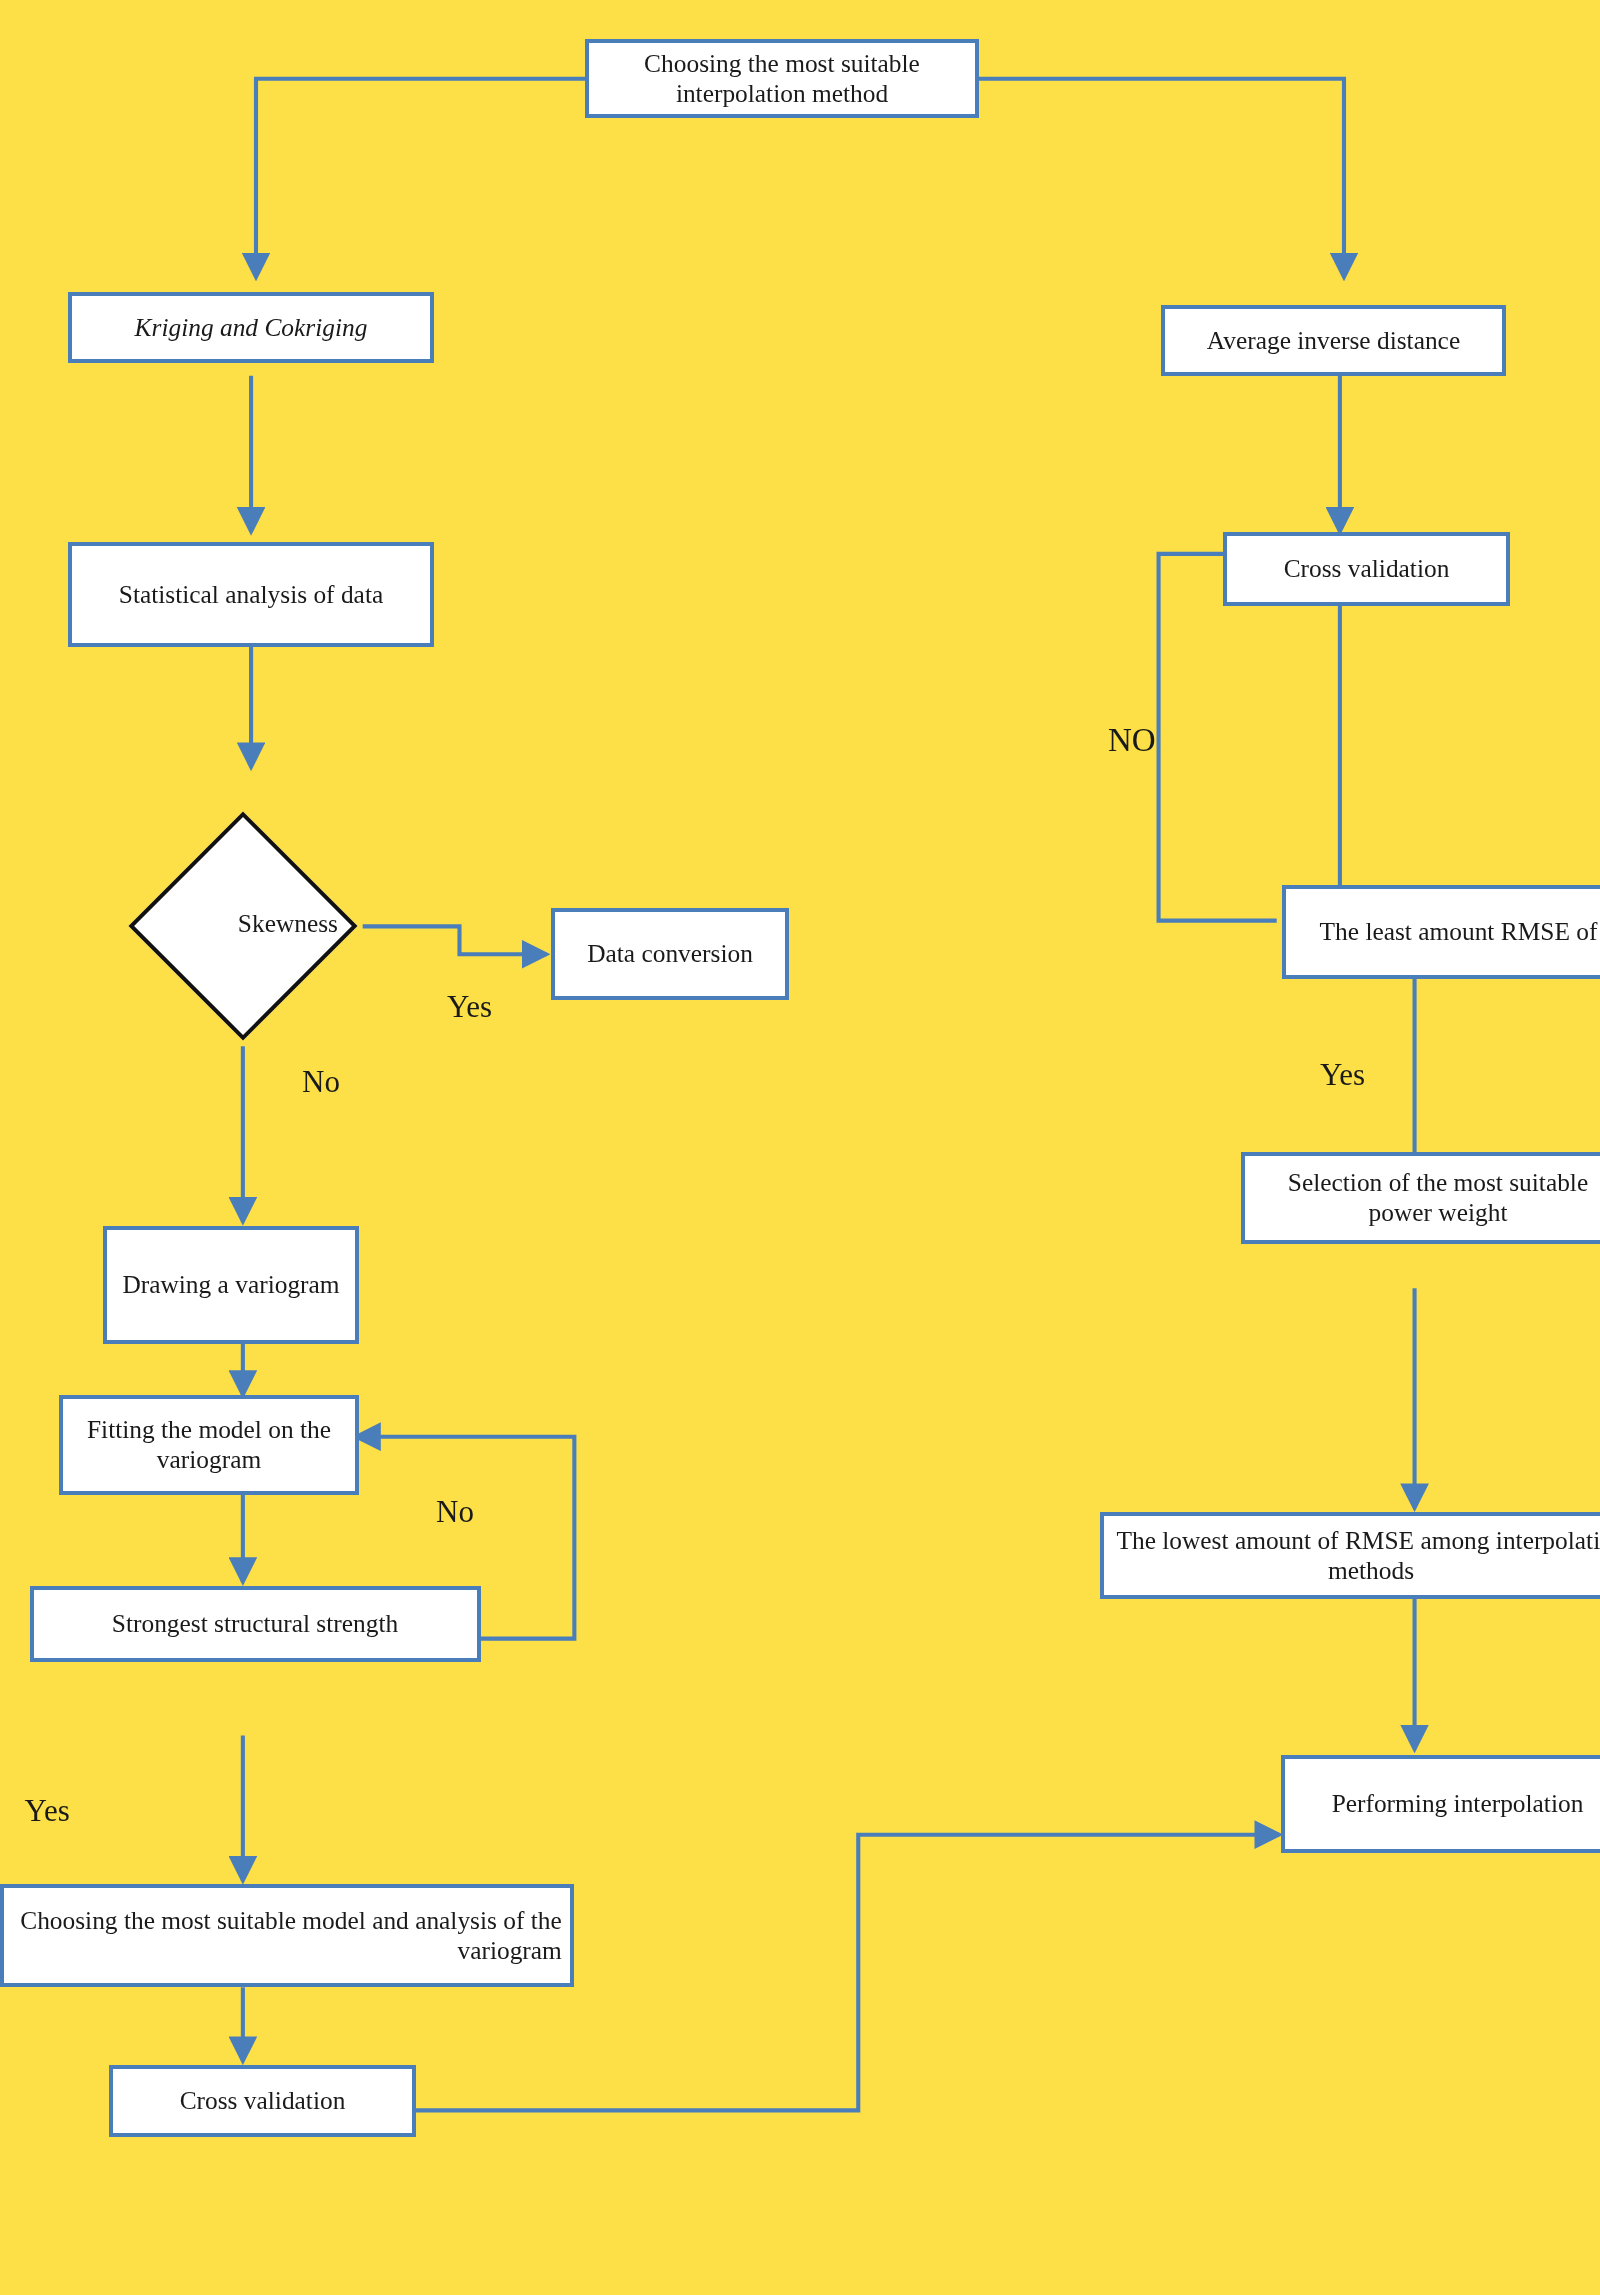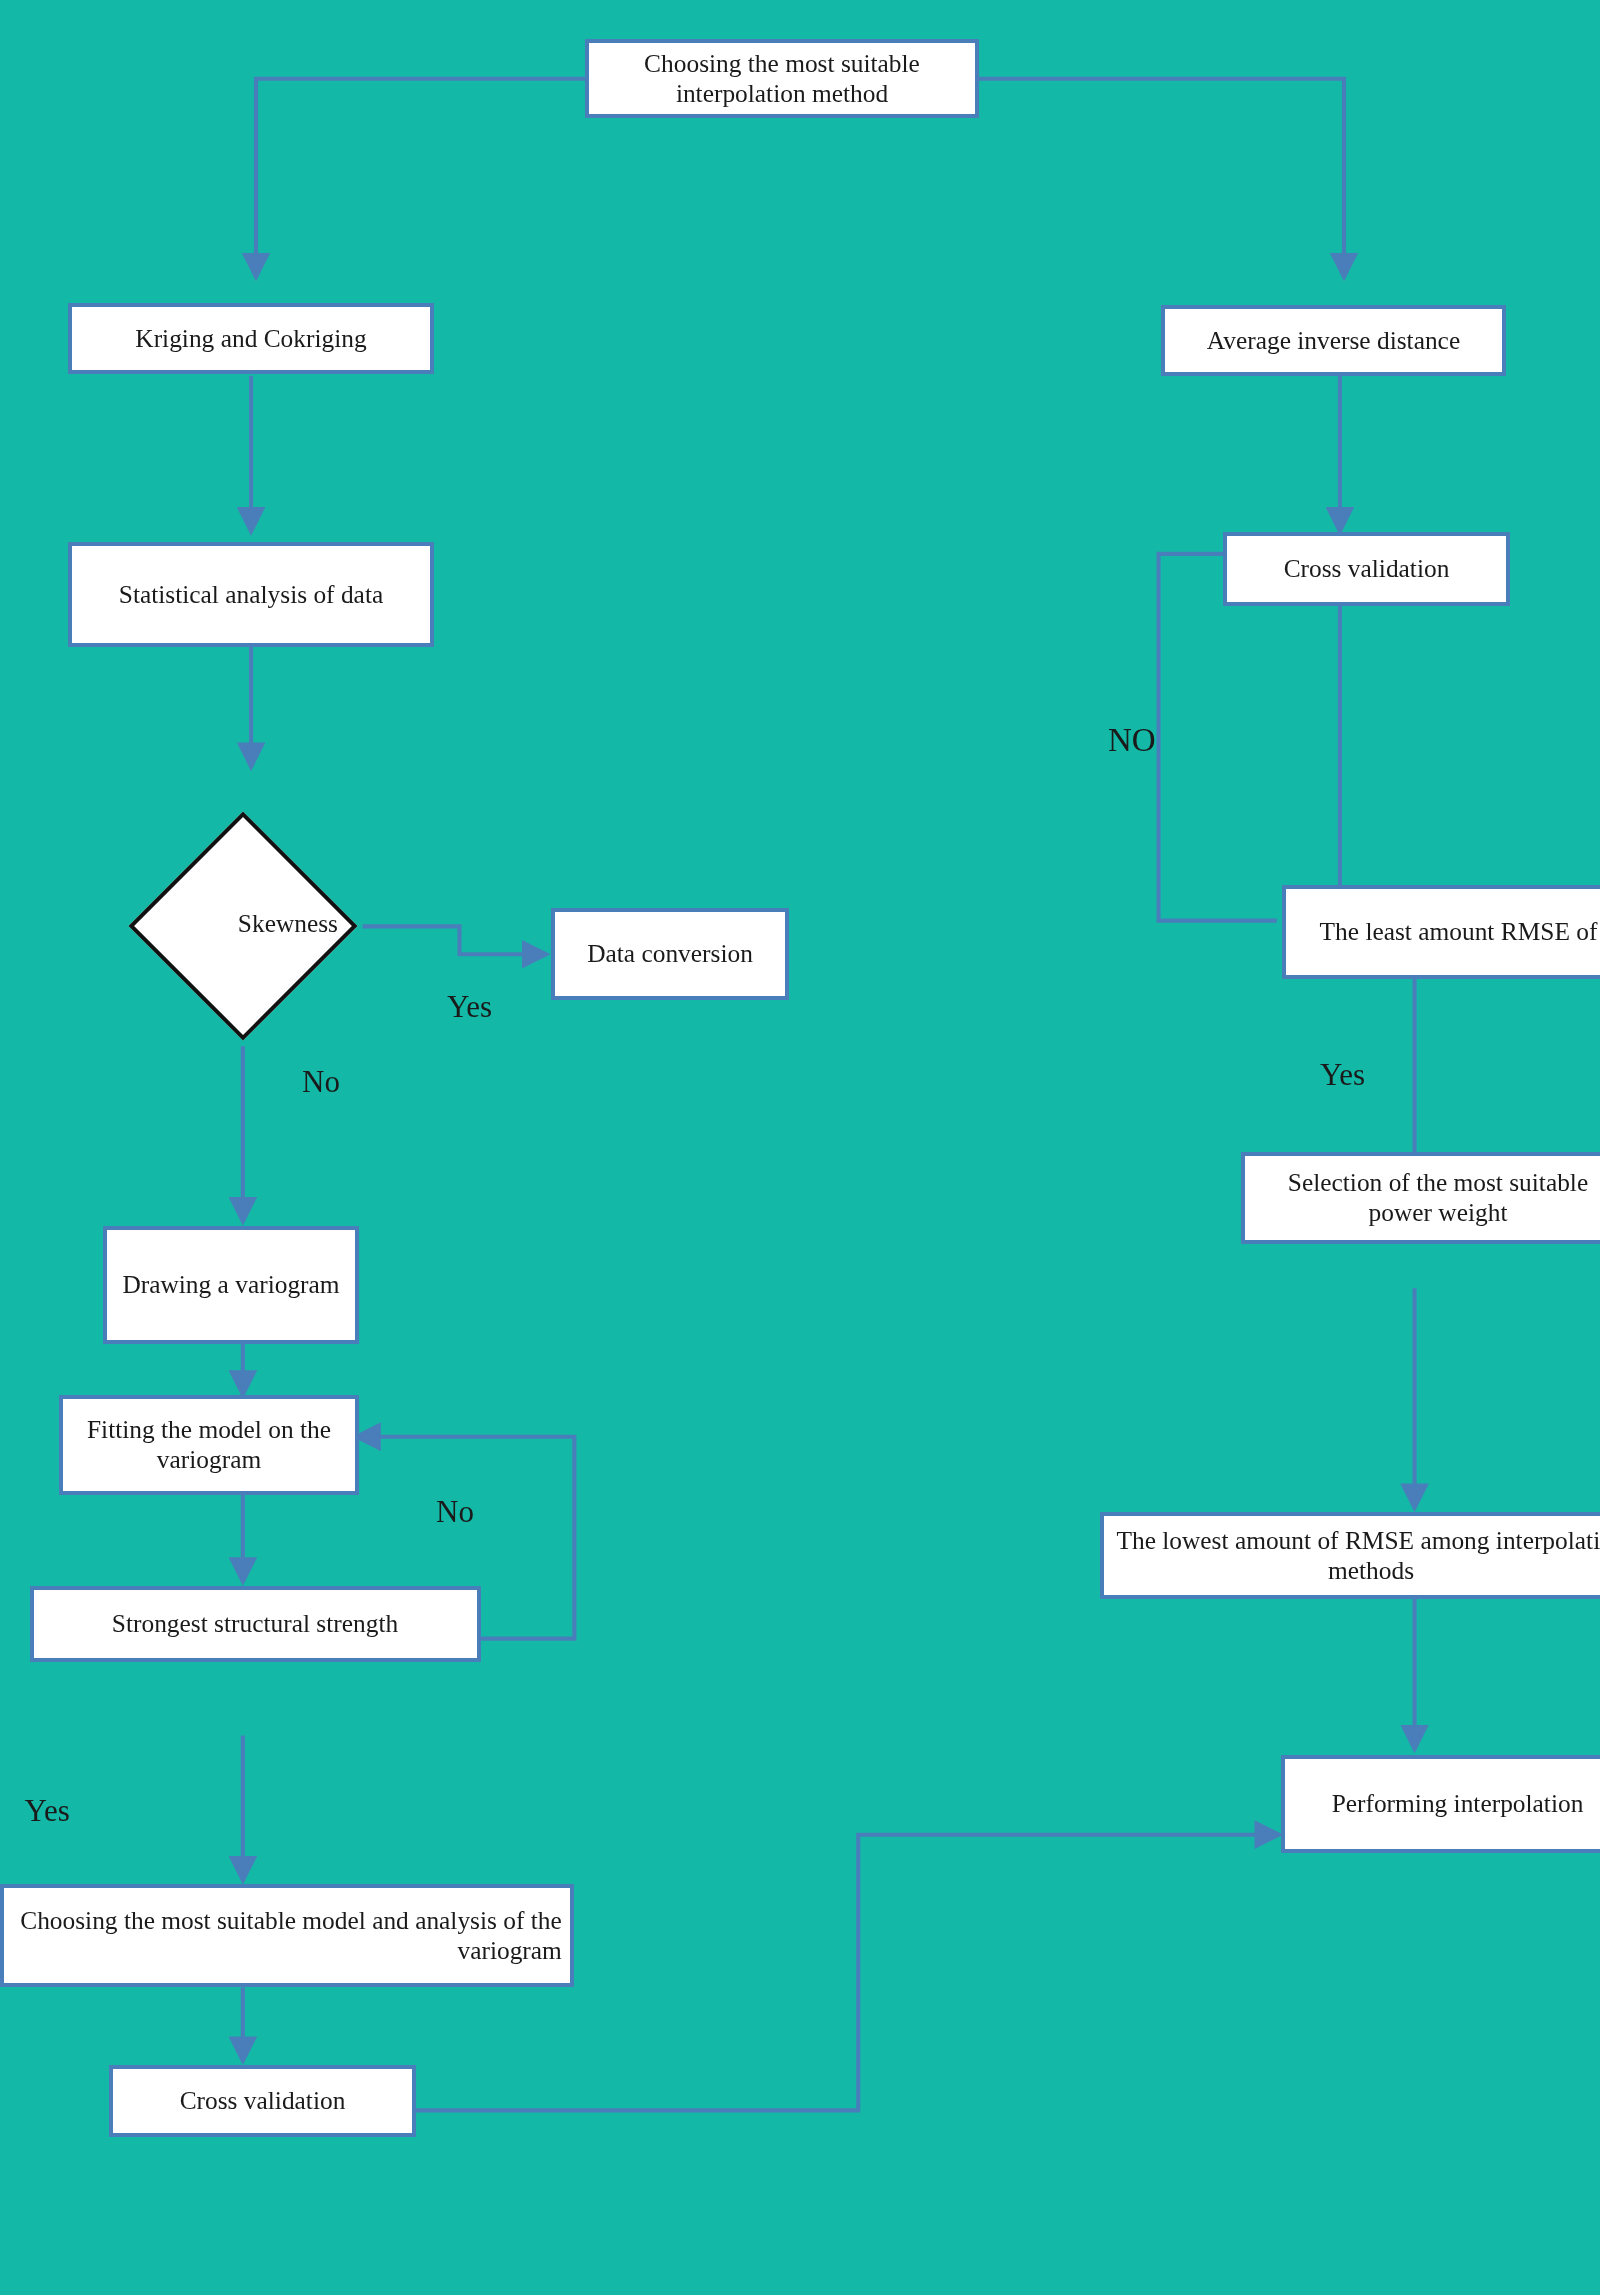--- a/index.html
+++ b/index.html
@@ -4,21 +4,21 @@
 <style>
   html,body{margin:0;padding:0;background:#ffffff;}
   body{
     font-family:"Liberation Serif", "DejaVu Serif", serif;
     color:#1a1a1a;
   }
   #page{
     position:relative;
     width:1600px;
     height:2295px;
-    background:#14b8a6;
+    background:#fde047;
     overflow:hidden;
   }
   #wires{
     position:absolute;
     left:0; top:0;
     width:1600px; height:2295px;
     pointer-events:none;
   }
   .node{
     position:absolute;
@@ -112,21 +112,21 @@
       <path d="M 1724 1570 L 1724 1838" marker-end="url(#ah)"></path>
 
       <path d="M 1724 1948 L 1724 2132" marker-end="url(#ah)"></path>
     </g>
   </svg>
 
   <div class="node" style="left:585px; top:39px; width:394px; height:79px; font-size:25.4px;">
     <span>Choosing the most suitable interpolation method</span>
   </div>
 
-  <div class="node" style="left:68px; top:303px; width:366px; height:71px; font-size:25.4px;">
+  <div class="node" style="left:68px; top:292px; width:366px; height:71px; font-size:25.4px;font-style:italic;">
     <span>Kriging and Cokriging</span>
   </div>
 
   <div class="node" style="left:68px; top:542px; width:366px; height:105px; font-size:25.4px;">
     <span>Statistical analysis of data</span>
   </div>
 
   <div class="decision" style="left:162px; top:845px; width:162px; height:162px;"></div>
   <div class="decision-label" style="left:149px; top:909px; width:189px; font-size:25.4px;">
     <span>Skewness</span>

